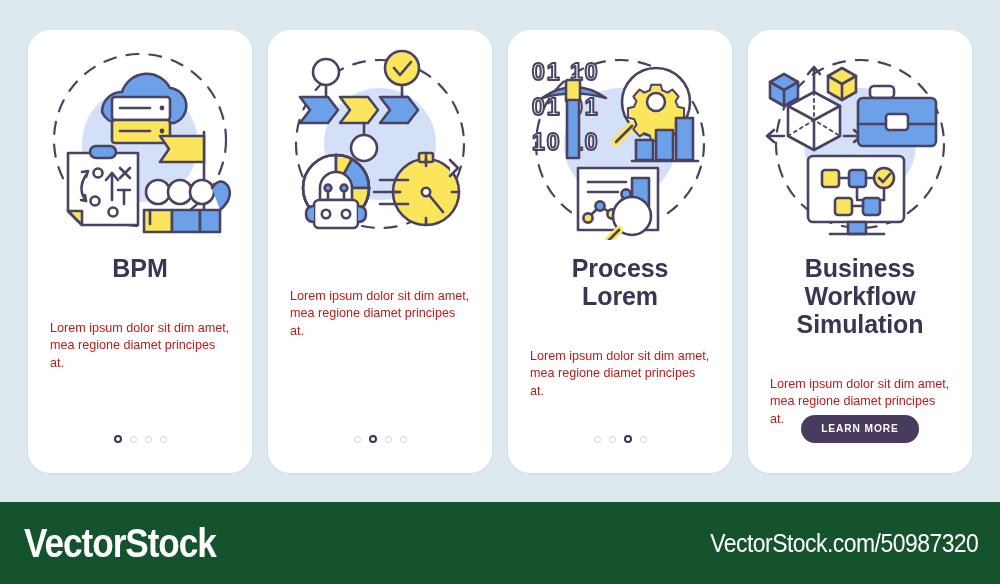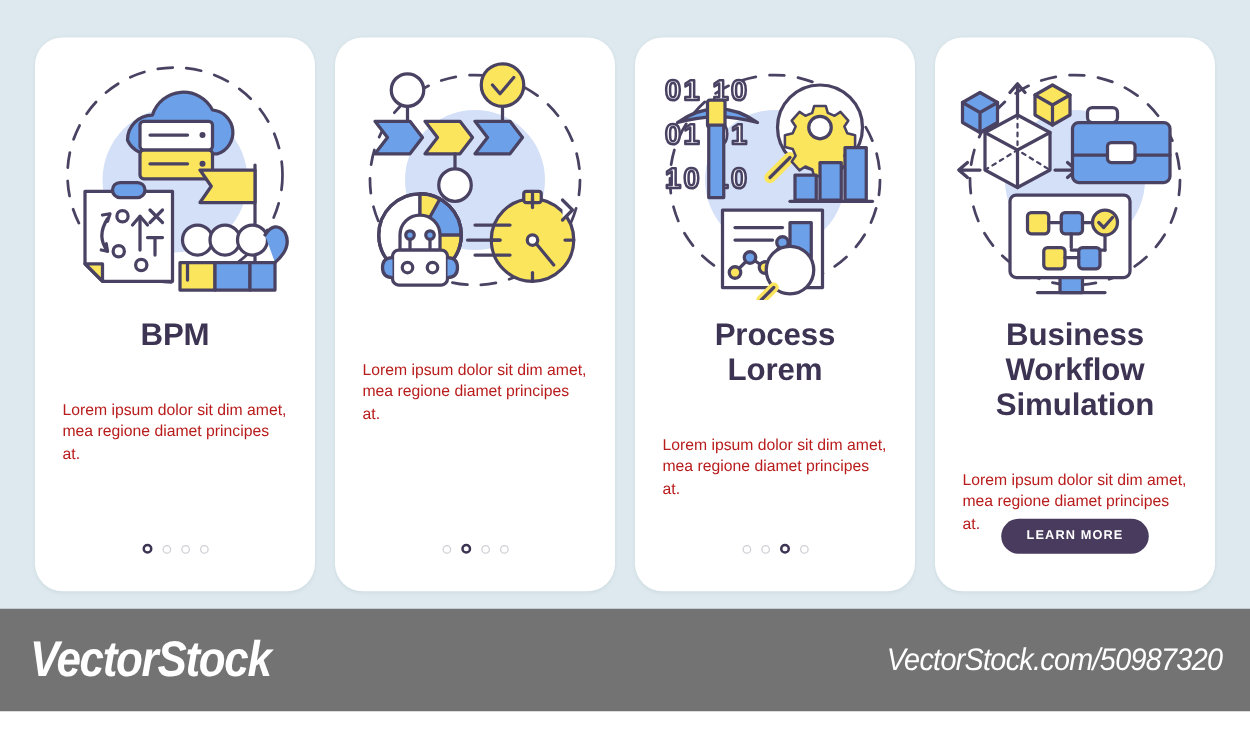--- a/index.html
+++ b/index.html
@@ -115,29 +115,28 @@
     font-size: 10.2px;
     font-weight: bold;
     letter-spacing: 0.9px;
     cursor: pointer;
     line-height: 1;
   }
 
   .watermark {
     position: absolute;
     left: 0;
-    top: 487px;
+    top: 502px;
     width: 1000px;
     height: 82px;
-    background: #737373;
+    background: #14532d;
     display: flex;
     align-items: center;
     justify-content: space-between;
     padding: 0 22px 0 24px;
-    font-style: italic;
   }
   .wm-brand {
     color: #ffffff;
     font-size: 40px;
     font-weight: bold;
     font-family: "Liberation Sans", sans-serif;
     letter-spacing: -1.2px;
     transform: scaleX(0.88);
     transform-origin: left center;
   }

